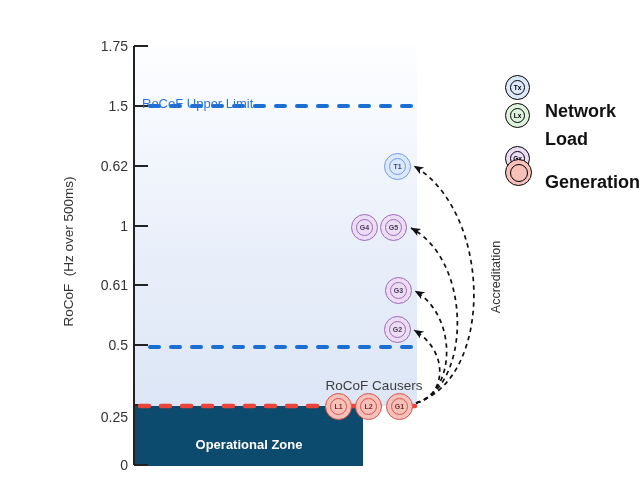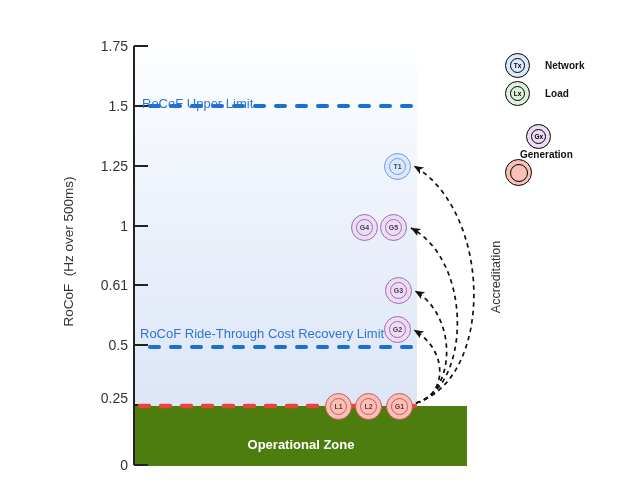--- a/index.html
+++ b/index.html
@@ -8,22 +8,22 @@
     font-family:"Liberation Sans", sans-serif; overflow:hidden;
     -webkit-font-smoothing:antialiased;
   }
   .abs{position:absolute;}
   
   #plot-gradient{
     left:135px; top:46px; width:282px; height:360px;
     background:linear-gradient(180deg,#fdfeff 0%,#edf2fb 45%,#dce6f6 100%);
   }
   #operational-zone{
-    left:135px; top:406px; width:332px; height:60px;
-    background:#4d7c0f;
+    left:135px; top:406px; width:228px; height:60px;
+    background:#0c4a6e;
   }
   #operational-zone .zone-label{
     position:absolute; left:0; right:0; top:31px; text-align:center;
     color:#ffffff; font-size:13px; font-weight:700;
   }
   
   #overlay{ left:0; top:0; width:640px; height:485px; pointer-events:none;}
   
   .tick-label{
     position:absolute; width:42px; text-align:right; left:86px;
@@ -67,21 +67,21 @@
     border:1.8px solid; display:flex; align-items:center; justify-content:center;
     flex:0 0 auto;
   }
   .lg-inner{
     width:15px; height:15px; border-radius:50%; box-sizing:border-box;
     border:1.3px solid; display:flex; align-items:center; justify-content:center;
     font-size:6.5px; font-weight:600;
   }
   .lg-circle.big{ width:27px; height:27px; }
   .lg-circle.big .lg-inner{ width:18px; height:18px; }
-  .lg-label{ margin-left:15px; font-size:10px; font-weight:700; color:#111; white-space:nowrap; }
+  .lg-label{ margin-left:15px; font-size:18px; font-weight:700; color:#111; white-space:nowrap;margin-top:48px; }
 </style>
 </head>
 <body>
 
 <div id="stage">
 
   <div id="plot-gradient" class="abs"></div>
 
   <div id="operational-zone" class="abs">
     <div class="zone-label">Operational Zone</div>
@@ -107,32 +107,32 @@
     <g stroke="#111" stroke-width="1.7" stroke-dasharray="4.5 4" fill="none">
       <path d="M416 403 C446 396 450 352 414 330" marker-end="url(#ah)"></path>
       <path d="M416 403 C456 392 458 316 415 291" marker-end="url(#ah)"></path>
       <path d="M416 403 C470 388 474 262 411 228" marker-end="url(#ah)"></path>
       <path d="M416 403 C495 378 492 212 414 166" marker-end="url(#ah)"></path>
     </g>
   </svg>
 
   <div class="tick-label" style="top:46px">1.75</div>
   <div class="tick-label" style="top:106px">1.5</div>
-  <div class="tick-label" style="top:166px">1.25</div>
+  <div class="tick-label" style="top:166px">0.62</div>
   <div class="tick-label" style="top:226px">1</div>
   <div class="tick-label" style="top:285px">0.61</div>
   <div class="tick-label" style="top:345px">0.5</div>
-  <div class="tick-label" style="top:398px">0.25</div>
+  <div class="tick-label" style="top:417px">0.25</div>
   <div class="tick-label" style="top:465px">0</div>
 
   <div class="v-label" style="left:-17px; top:244px; width:170px;">RoCoF  (Hz over 500ms)</div>
 
   <div class="limit-label limit-blue" style="left:142px; top:96px;">RoCoF Upper Limit</div>
-  <div class="limit-label limit-blue" style="left:140px; top:326px;">RoCoF Ride-Through Cost Recovery Limit</div>
 
+  <div class="causers-label" style="left:318px; top:378px; width:112px;">RoCoF Causers</div>
 
   <div class="v-label" style="left:451px; top:270px; width:90px; font-size:12.5px;">Accreditation</div>
 
   <div class="marker cat-network" style="left:384px; top:153px;">
     <span class="inner">T1</span>
   </div>
   <div class="marker cat-generation" style="left:351px; top:214px;">
     <span class="inner">G4</span>
   </div>
   <div class="marker cat-generation" style="left:380px; top:214px;">
@@ -160,21 +160,21 @@
         <span class="lg-inner">Tx</span>
       </span>
       <span class="lg-label">Network</span>
     </div>
     <div class="lg-item" style="top:28px;">
       <span class="lg-circle cat-load">
         <span class="lg-inner">Lx</span>
       </span>
       <span class="lg-label">Load</span>
     </div>
-    <div class="lg-item" style="top:71px;flex-direction:column;">
+    <div class="lg-item" style="top:71px;">
       <span class="lg-circle cat-generation">
         <span class="lg-inner">Gx</span>
       </span>
       <span class="lg-label">Generation</span>
     </div>
     <div class="lg-item" style="top:106px;">
       <span class="lg-circle cat-causer big">
         <span class="lg-inner"></span>
       </span>
     </div>

